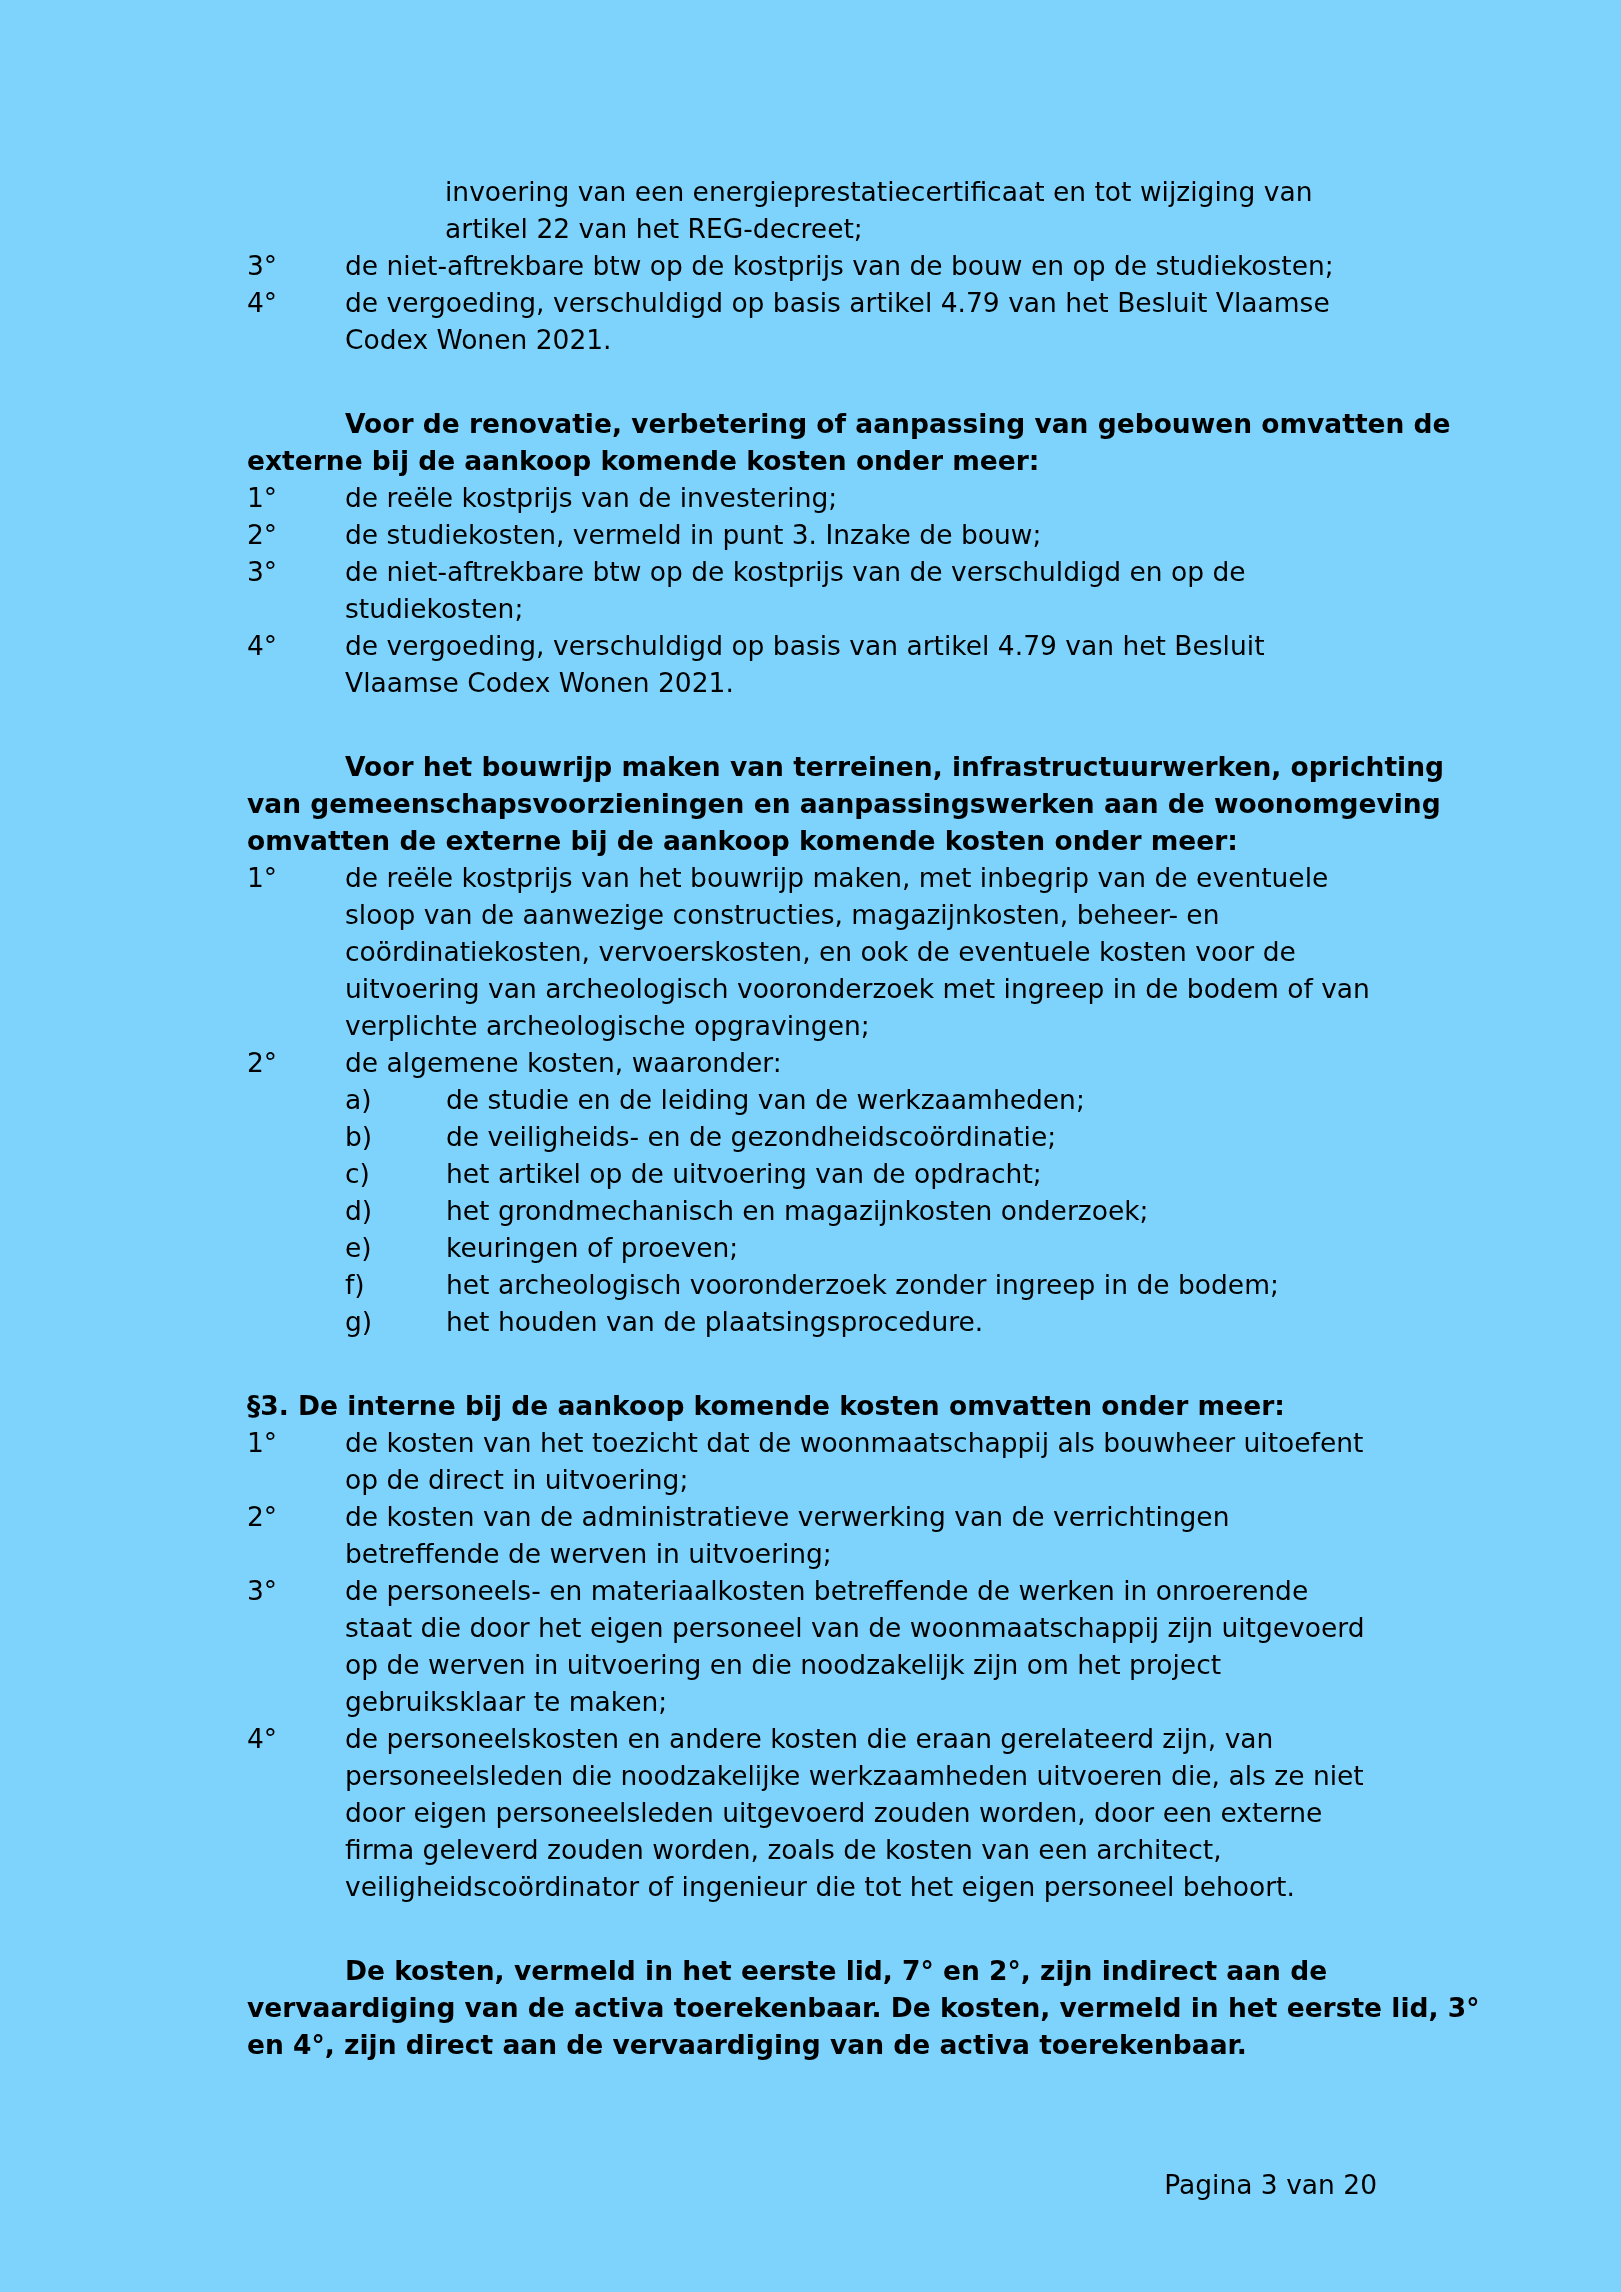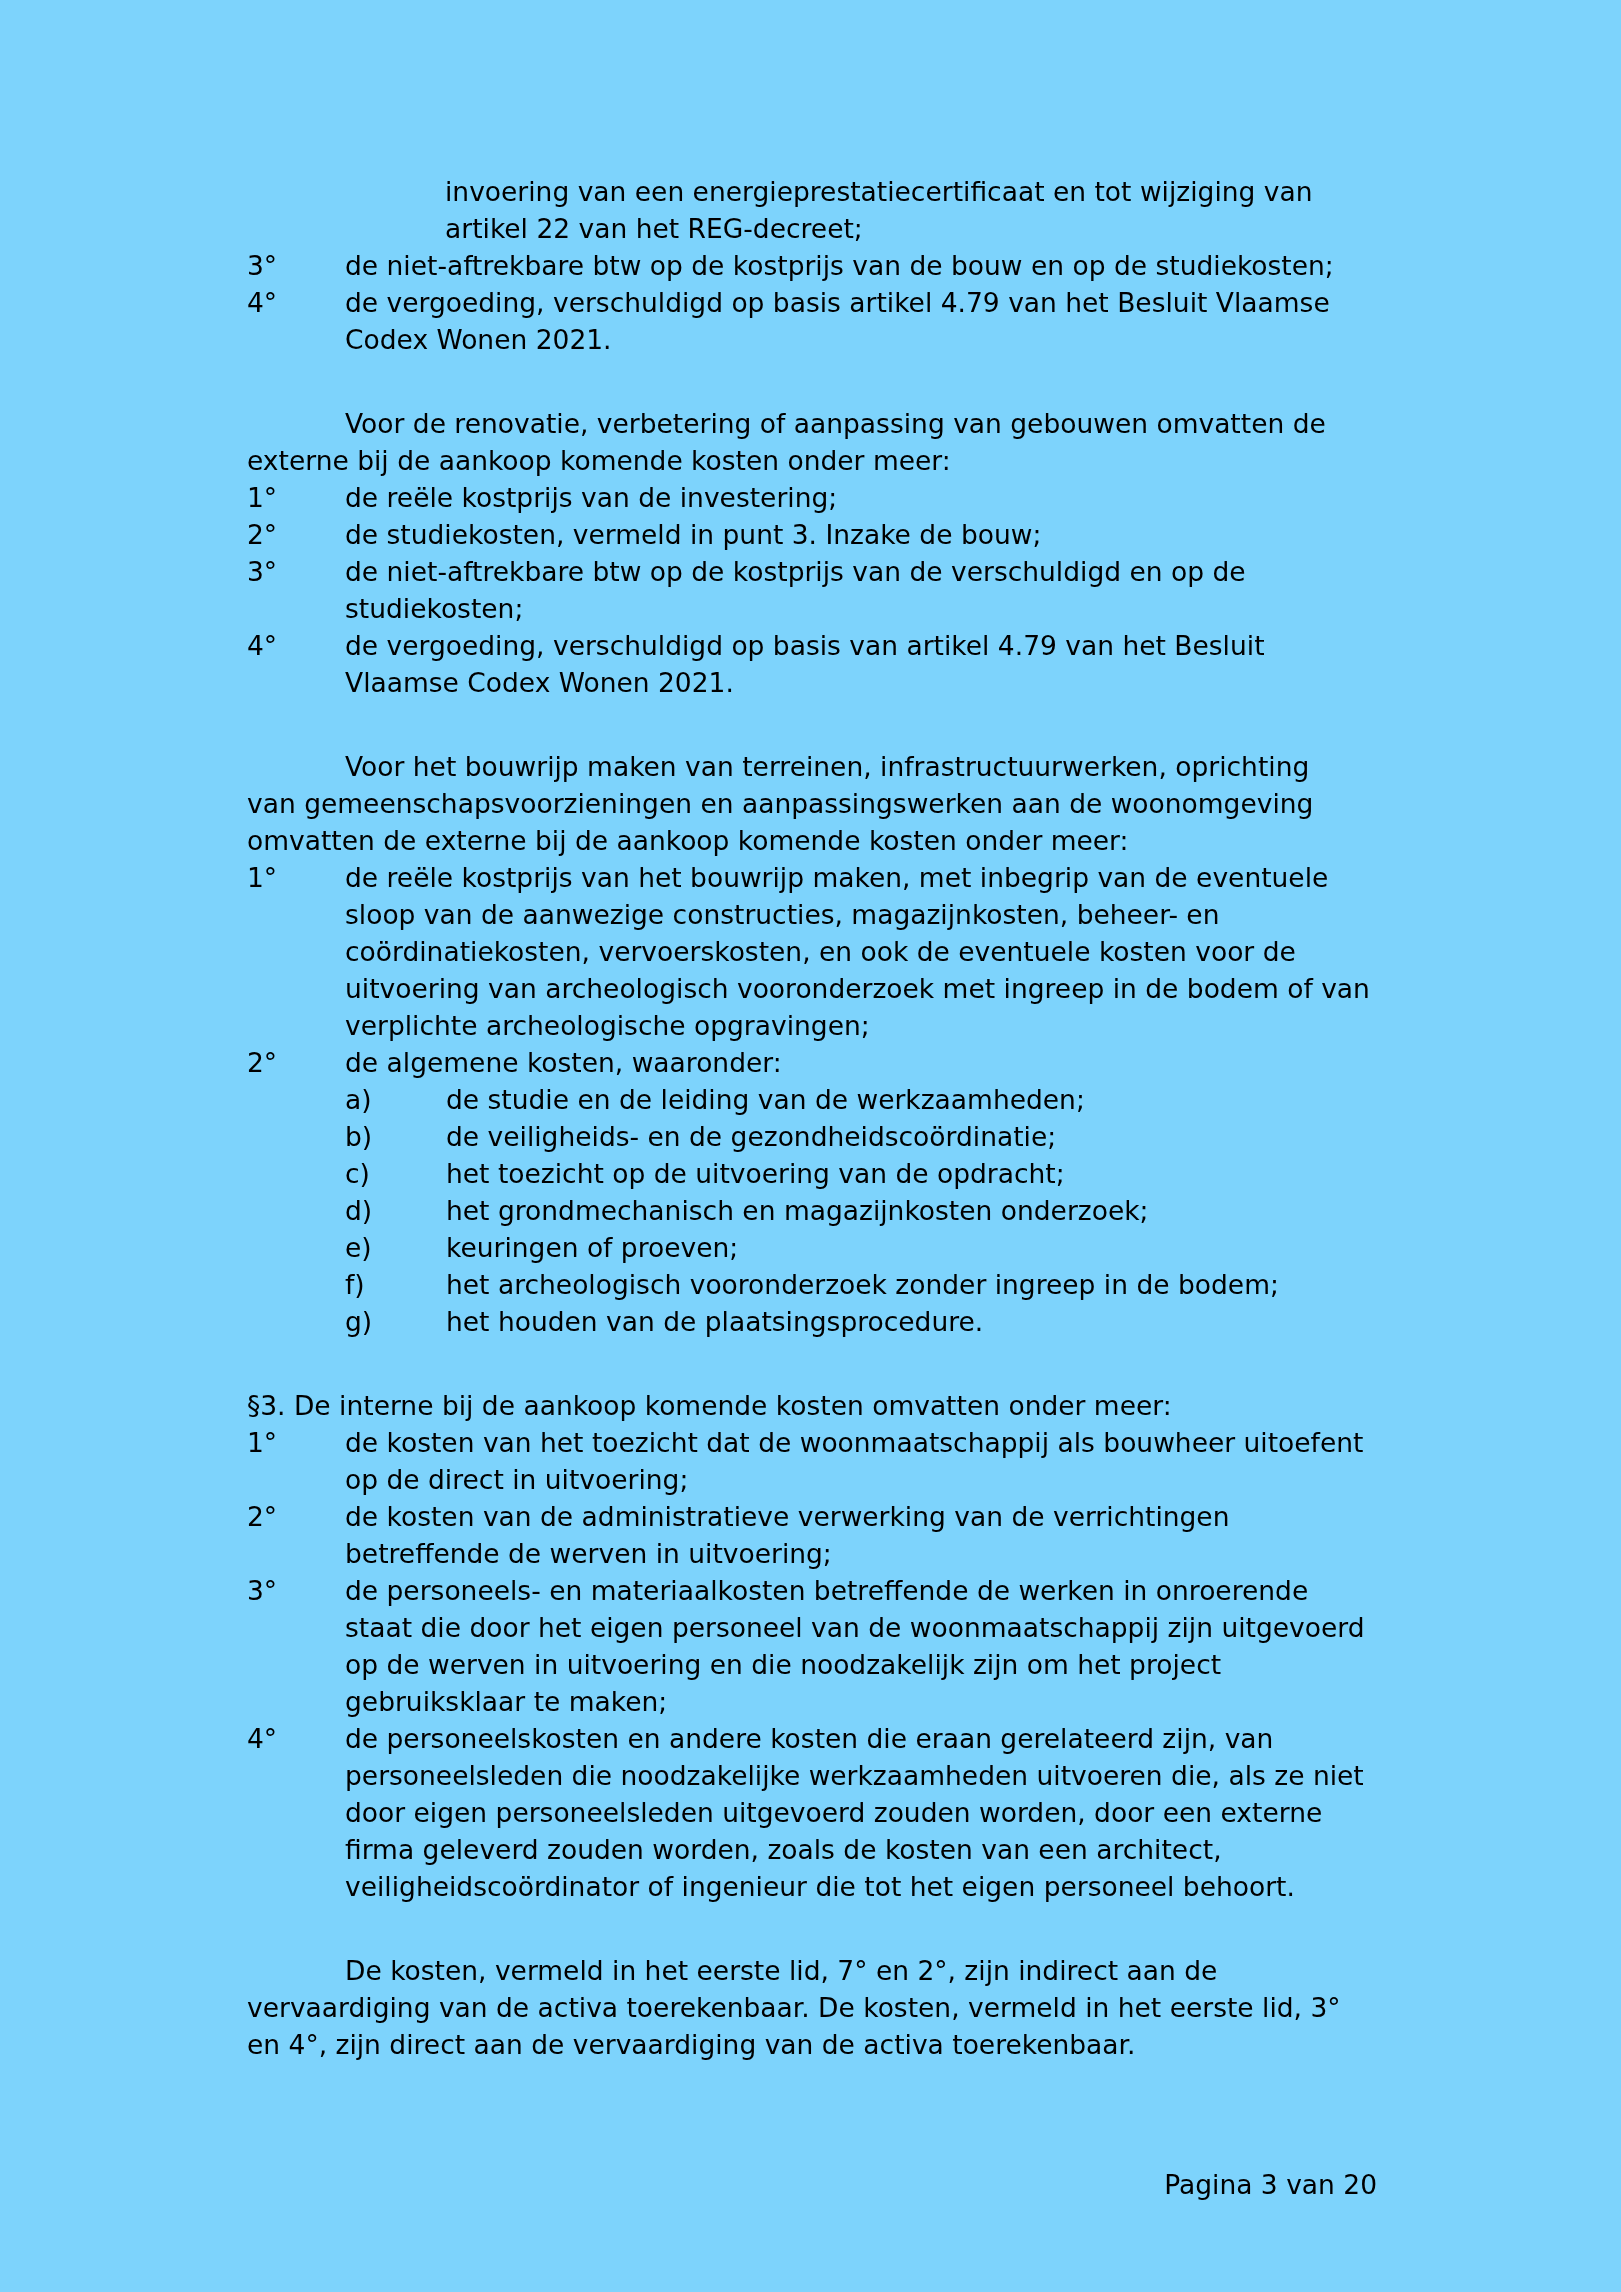--- a/index.html
+++ b/index.html
@@ -29,20 +29,21 @@
   .block + .block { margin-top: 47px; }
 
   
   .cont-text {
     margin-left: 198px;
     white-space: pre-wrap;
   }
   
   .para {
     white-space: pre-wrap;
+    font-weight: bold;
   }
   .para.first-line-indent {
     text-indent: 98px;
   }
   
   .item {
     display: flex;
     align-items: flex-start;
   }
   .item .num {
@@ -134,21 +135,21 @@
       <div class="subitem">
         <span class="letter">a)</span>
         <span class="stxt">de studie en de leiding van de werkzaamheden;</span>
       </div>
       <div class="subitem">
         <span class="letter">b)</span>
         <span class="stxt">de veiligheids- en de gezondheidscoördinatie;</span>
       </div>
       <div class="subitem">
         <span class="letter">c)</span>
-        <span class="stxt">het toezicht op de uitvoering van de opdracht;</span>
+        <span class="stxt">het artikel op de uitvoering van de opdracht;</span>
       </div>
       <div class="subitem">
         <span class="letter">d)</span>
         <span class="stxt">het grondmechanisch en magazijnkosten onderzoek;</span>
       </div>
       <div class="subitem">
         <span class="letter">e)</span>
         <span class="stxt">keuringen of proeven;</span>
       </div>
       <div class="subitem">

